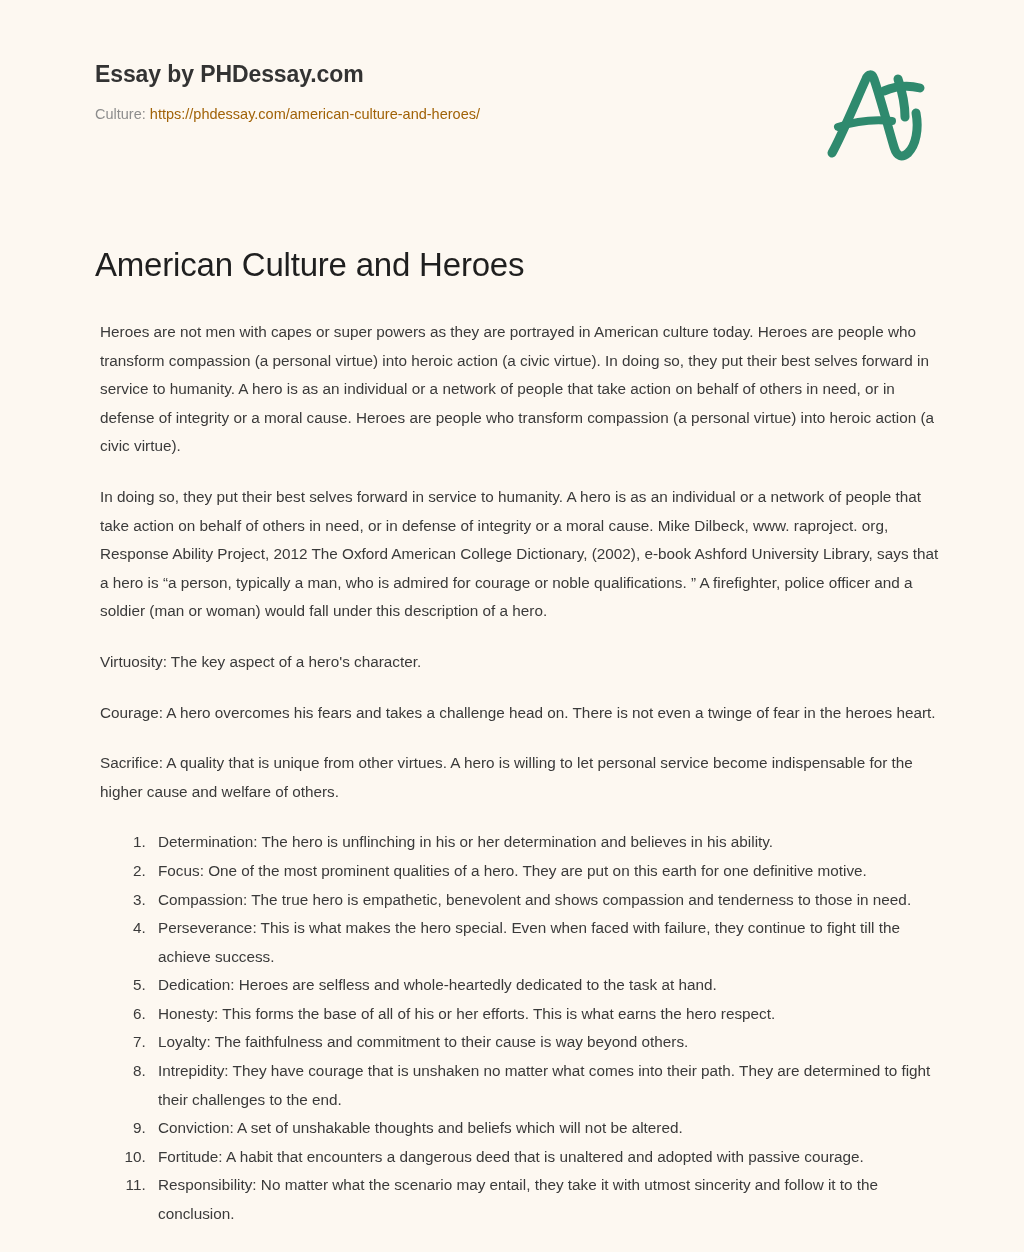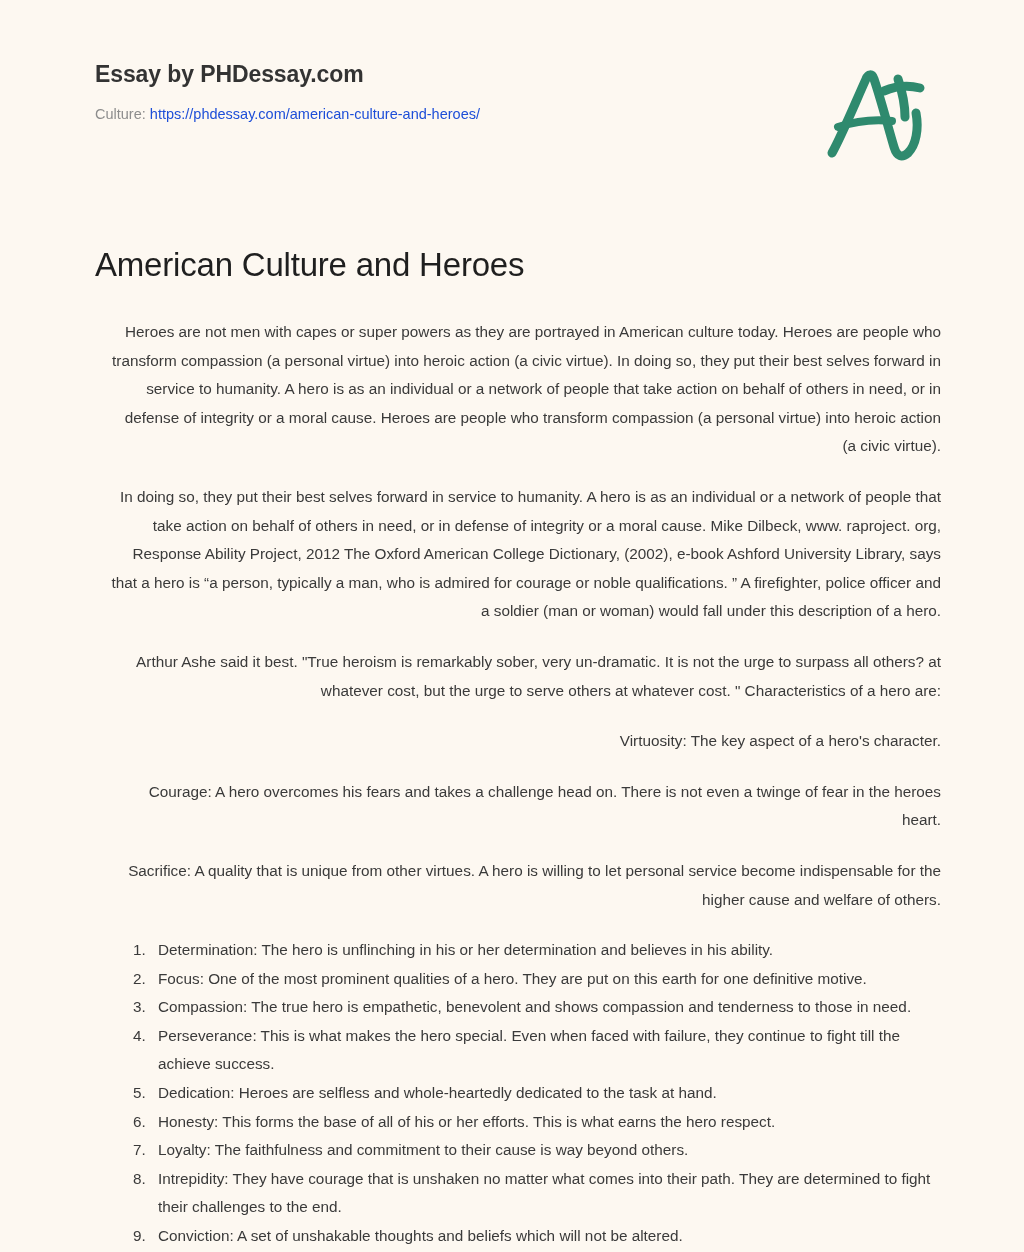--- a/index.html
+++ b/index.html
@@ -38,21 +38,21 @@
     line-height: 1.25;
   }
   .source-line {
     margin-top: 15px;
     font-size: 14.5px;
     color: #8d8d8d;
     line-height: 1.4;
     white-space: nowrap;
   }
   .source-link {
-    color: #1d4ed8;
+    color: #a16207;
     text-decoration: none;
   }
 
   
   .logo {
     position: absolute;
     left: 812px;
     top: 55px;
     width: 130px;
     height: 120px;
@@ -77,25 +77,25 @@
   }
 
   
   .content {
     position: absolute;
     left: 95px;
     top: 318px;
     width: 846px;
   }
   .content p {
-    margin: 0 0 22px 12px;
+    margin: 0 0 22px 5px;
     font-size: 15.3px;
     line-height: 28.6px;
     color: #3a3a3a;
-    text-align: right;
+    text-align: left;
   }
   .content ol {
     margin: 0;
     padding-left: 55px;
     font-size: 15.3px;
     line-height: 28.6px;
     color: #3a3a3a;
   }
   .content ol li {
     margin: 0;
@@ -124,21 +124,20 @@
         <path d="M72 36 C 84 31, 96 30, 108 33" stroke-width="9"></path>
       </g>
     </svg>
   </div>
 
   <h1 class="doc-title">American Culture and Heroes</h1>
 
   <div class="content">
     <p>Heroes are not men with capes or super powers as they are portrayed in American culture today. Heroes are people who transform compassion (a personal virtue) into heroic action (a civic virtue). In doing so, they put their best selves forward in service to humanity. A hero is as an individual or a network of people that take action on behalf of others in need, or in defense of integrity or a moral cause. Heroes are people who transform compassion (a personal virtue) into heroic action (a civic virtue).</p>
     <p>In doing so, they put their best selves forward in service to humanity. A hero is as an individual or a network of people that take action on behalf of others in need, or in defense of integrity or a moral cause. Mike Dilbeck, www. raproject. org, Response Ability Project, 2012 The Oxford American College Dictionary, (2002), e-book Ashford University Library, says that a hero is “a person, typically a man, who is admired for courage or noble qualifications. ” A firefighter, police officer and a soldier (man or woman) would fall under this description of a hero.</p>
-    <p>Arthur Ashe said it best. "True heroism is remarkably sober, very un-dramatic. It is not the urge to surpass all others? at whatever cost, but the urge to serve others at whatever cost. " Characteristics of a hero are:</p>
     <p>Virtuosity: The key aspect of a hero's character.</p>
     <p>Courage: A hero overcomes his fears and takes a challenge head on. There is not even a twinge of fear in the heroes heart.</p>
     <p>Sacrifice: A quality that is unique from other virtues. A hero is willing to let personal service become indispensable for the higher cause and welfare of others.</p>
 
     <ol>
       <li>Determination: The hero is unflinching in his or her determination and believes in his ability.</li>
       <li>Focus: One of the most prominent qualities of a hero. They are put on this earth for one definitive motive.</li>
       <li>Compassion: The true hero is empathetic, benevolent and shows compassion and tenderness to those in need.</li>
       <li>Perseverance: This is what makes the hero special. Even when faced with failure, they continue to fight till the achieve success.</li>
       <li>Dedication: Heroes are selfless and whole-heartedly dedicated to the task at hand.</li>

